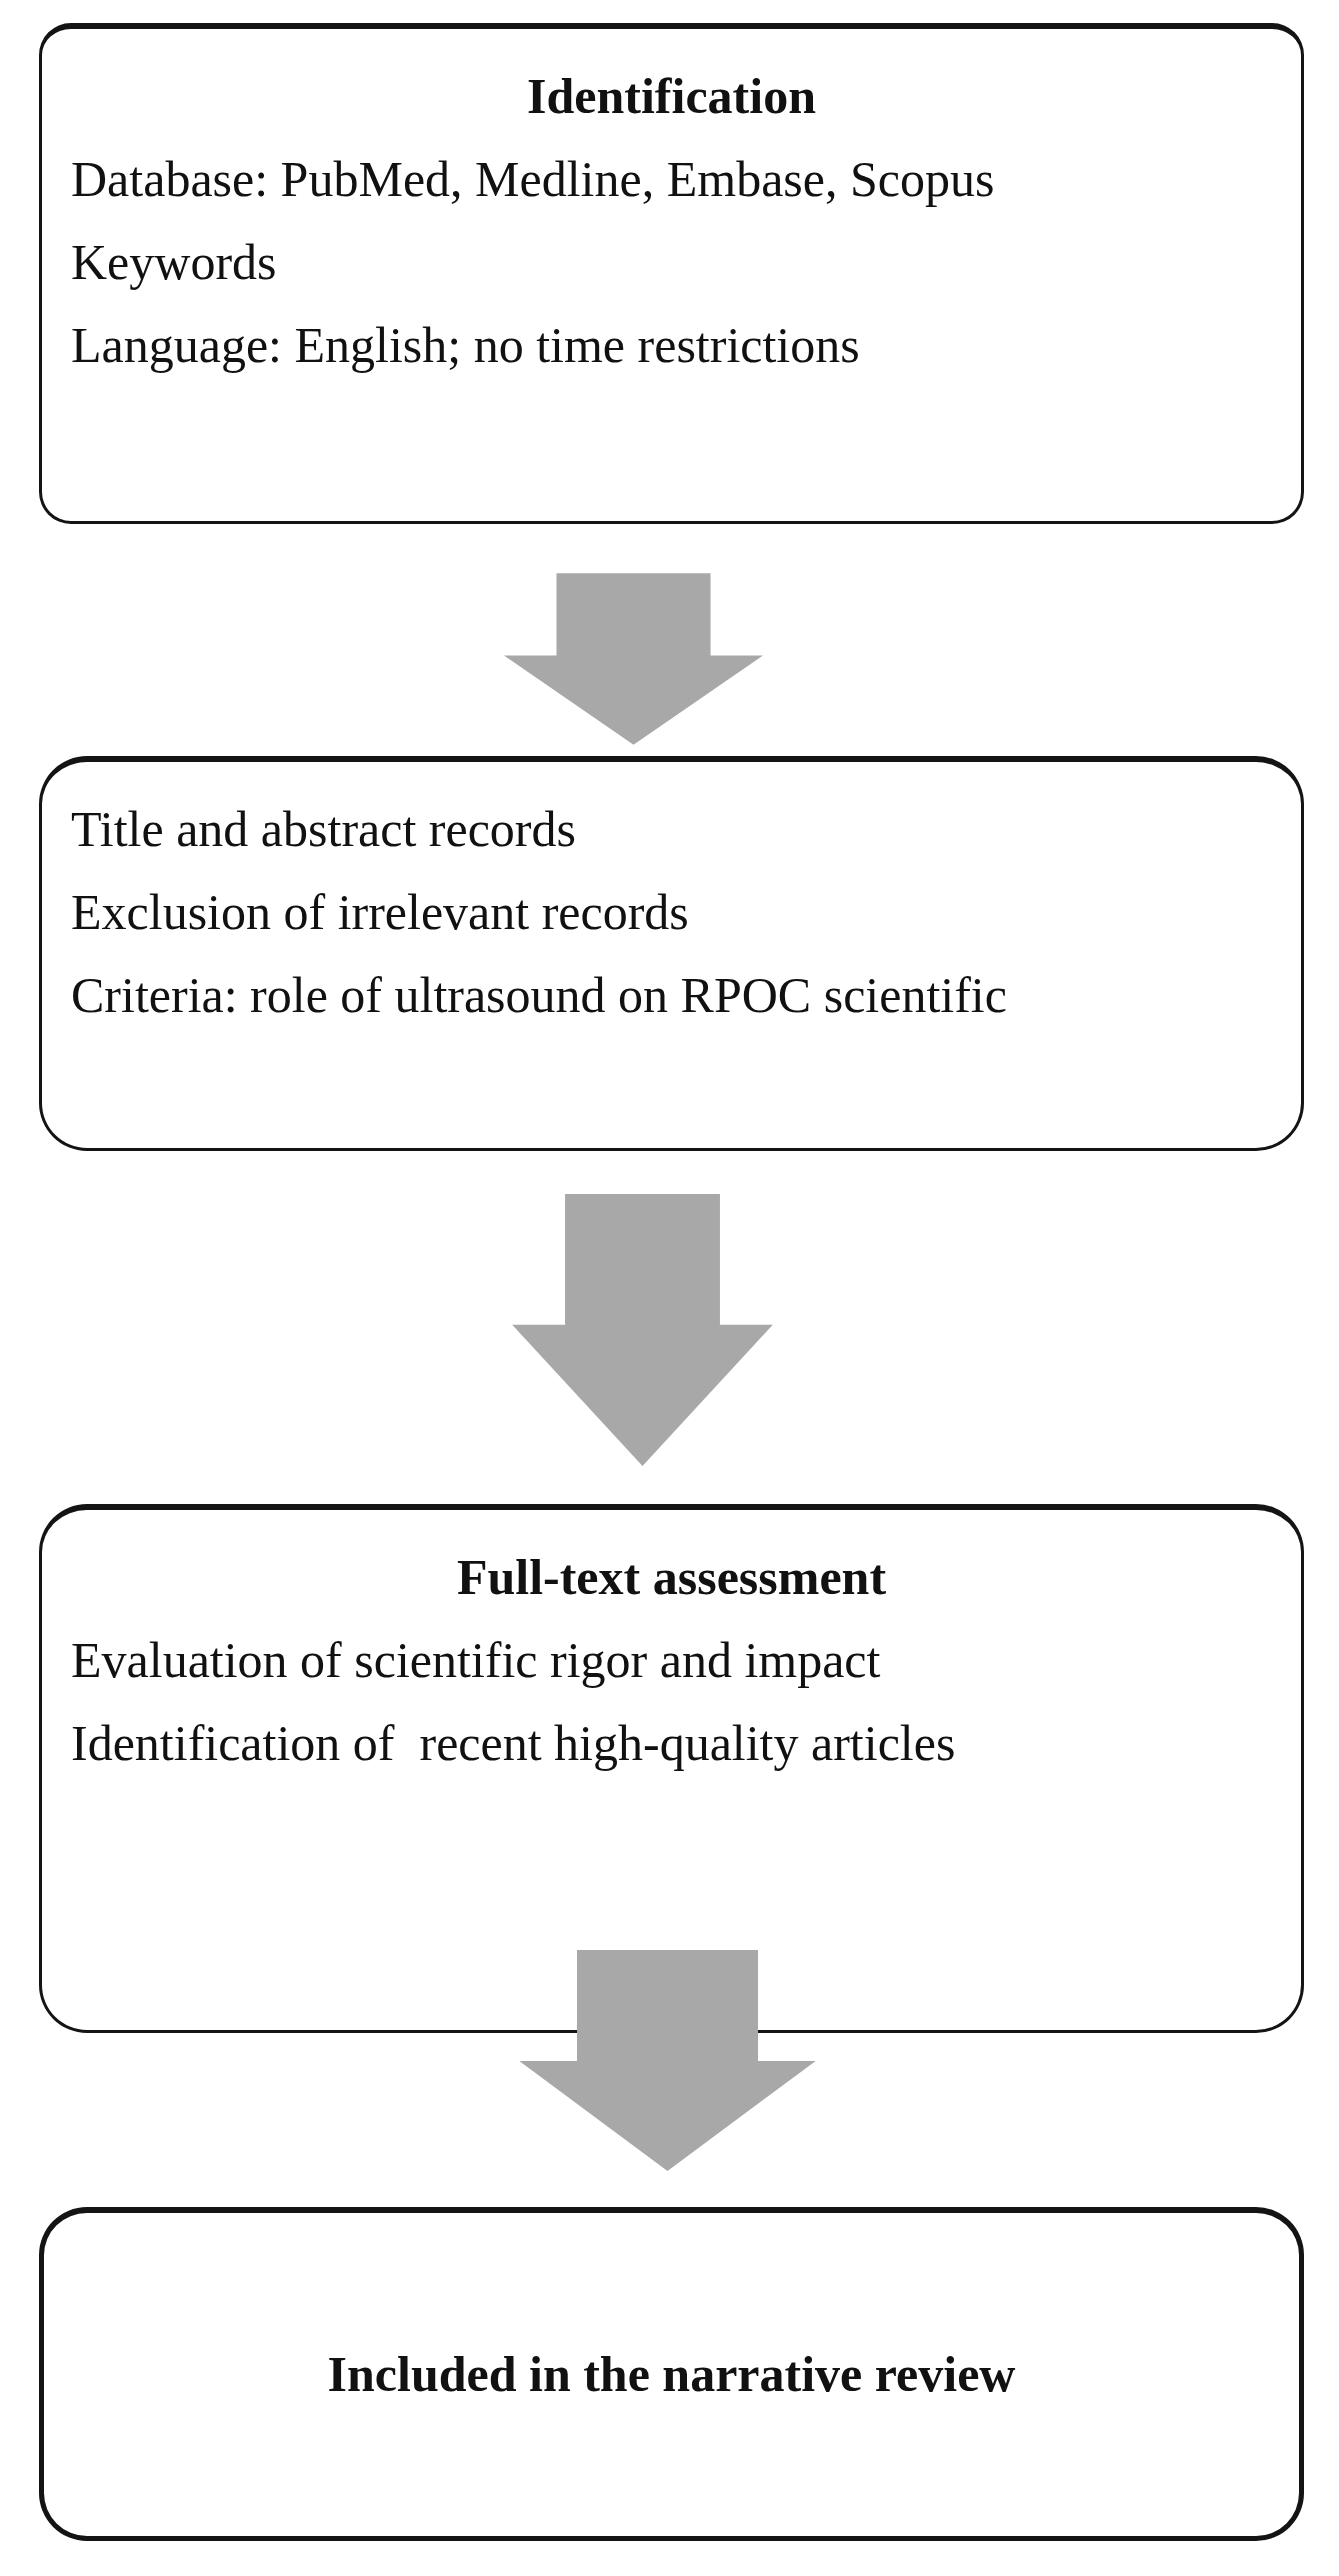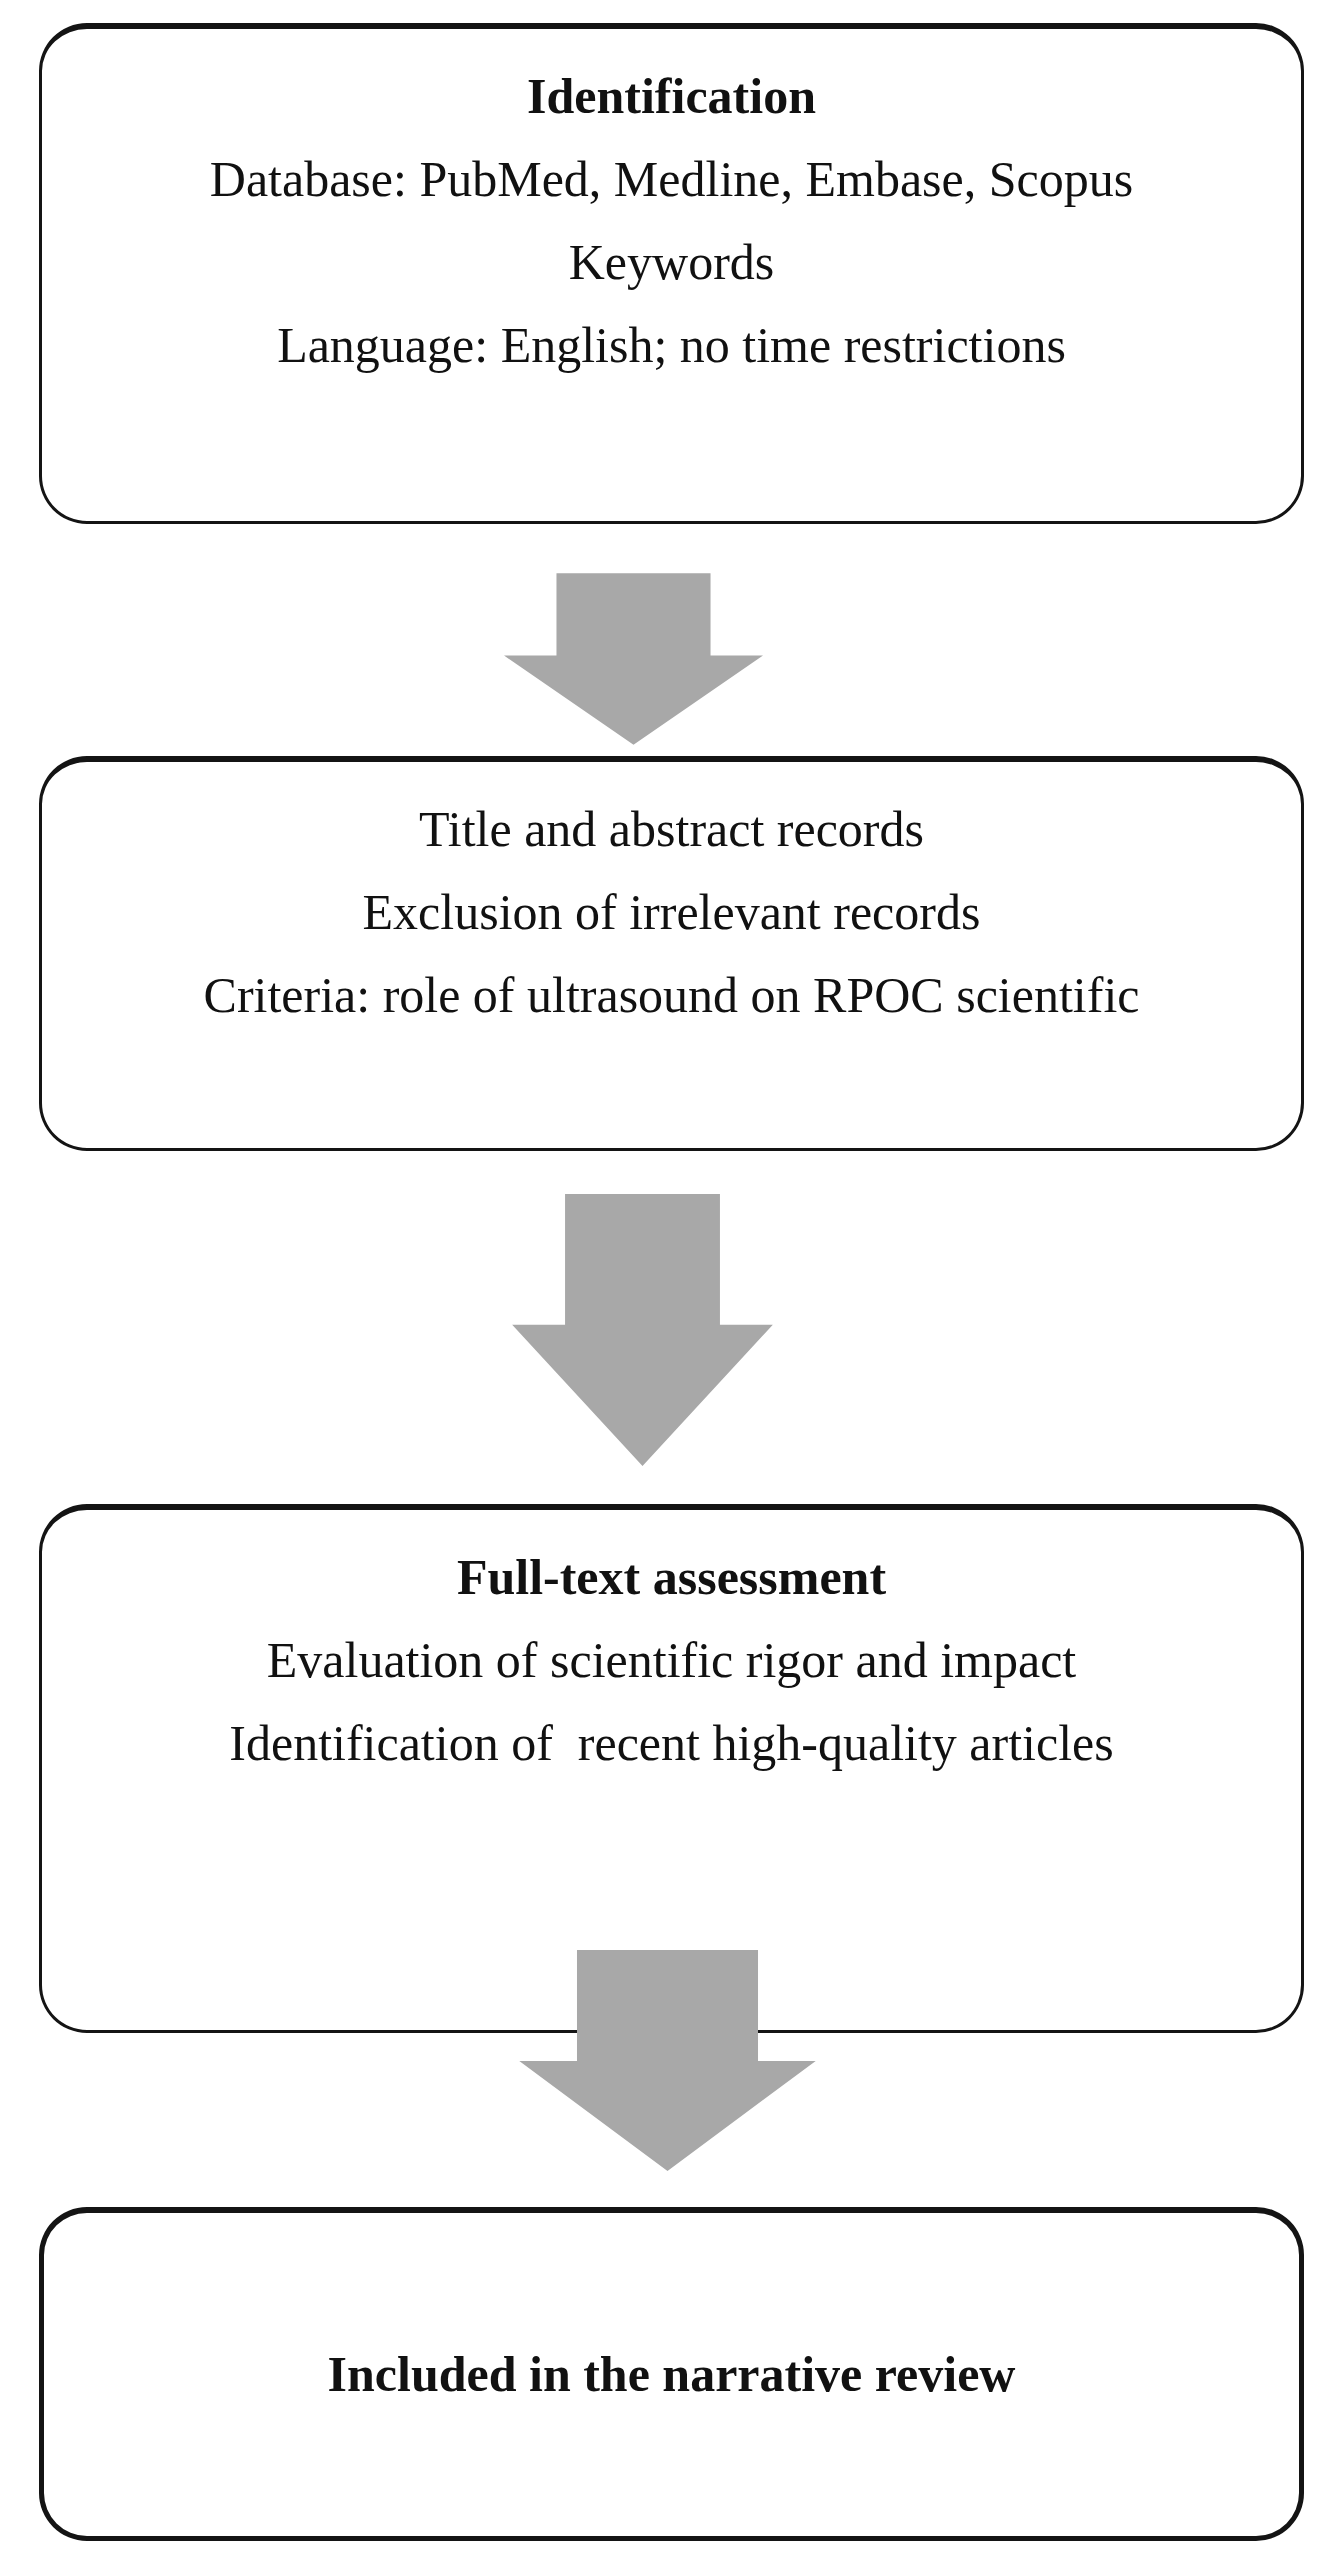--- a/index.html
+++ b/index.html
@@ -29,24 +29,24 @@
   .box-title {
     font-weight: bold;
     font-size: 50px;
     line-height: 83px;
     text-align: center;
     white-space: pre-wrap;
   }
   .box-line {
     font-size: 50px;
     line-height: 83px;
-    text-align: center;
+    text-align: left;
     white-space: pre-wrap;
   }
-  #box-identification { top: 23px;  height: 501px; }
+  #box-identification { top: 23px;  height: 501px; border-radius: 32px; }
   #box-screening      { top: 756px; height: 395px; }
   #box-fulltext       { top: 1504px; height: 529px; }
   #box-included {
     top: 2207px;
     height: 334px;
     border-width: 5.3px;
     border-top-width: 6.8px;
     display: flex;
     align-items: center;
     justify-content: center;

